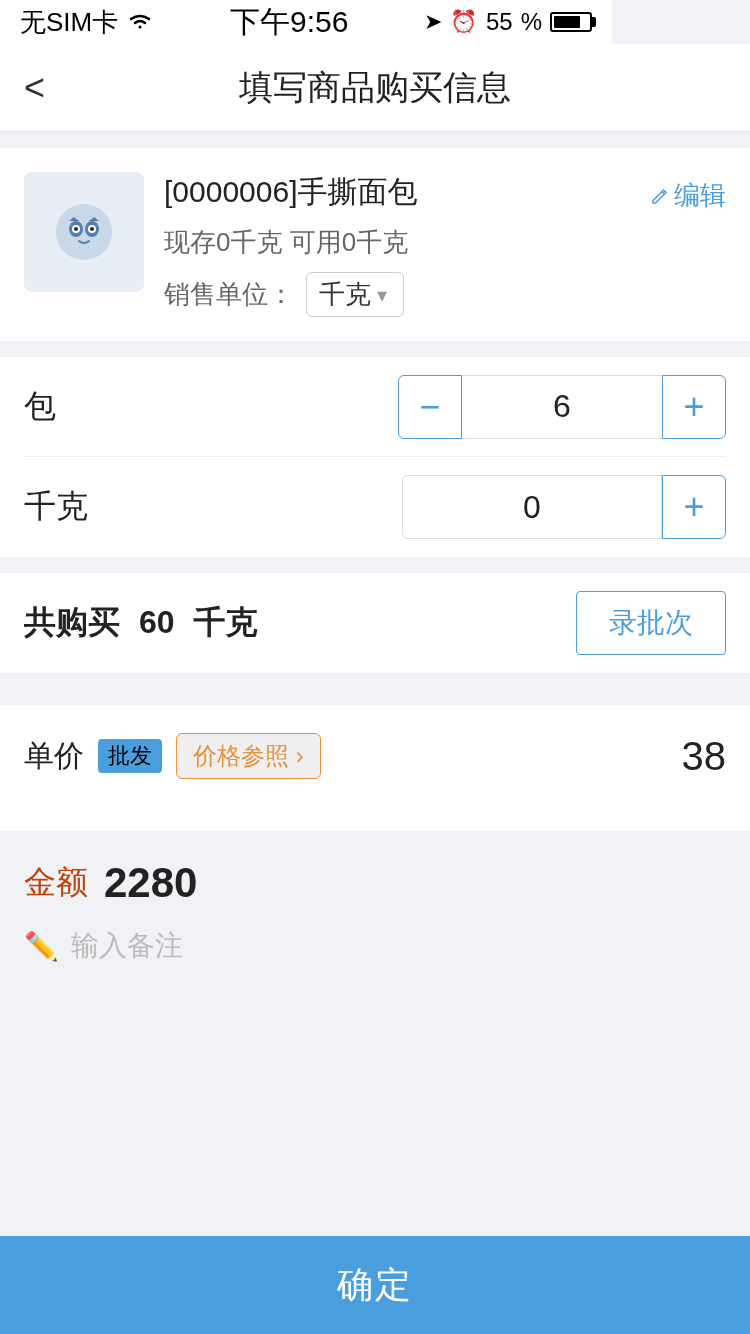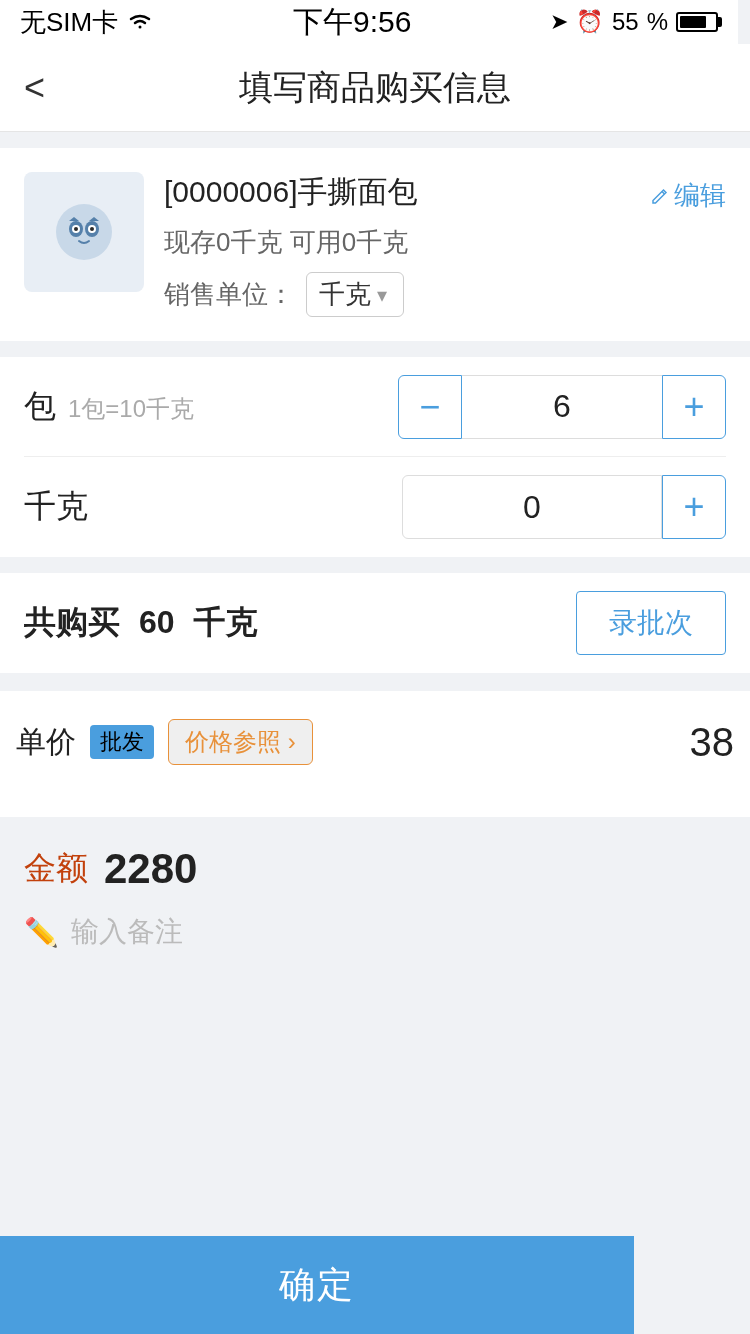--- a/index.html
+++ b/index.html
@@ -7,21 +7,21 @@
     body {
       width: 750px;
       min-height: 1334px;
       font-family: -apple-system, "PingFang SC", "Helvetica Neue", Arial, sans-serif;
       background: #f0f2f5;
       position: relative;
     }
 
     
     .status-bar {
-      width: 738px;
+      width: 612px;
       height: 44px;
       background: #fff;
       display: flex;
       align-items: center;
       justify-content: space-between;
       padding: 0 20px;
       font-size: 28px;
     }
     .status-left {
       display: flex;
@@ -288,22 +288,22 @@
       padding: 12px 32px;
       font-size: 28px;
       color: #4a9ede;
       background: #fff;
       cursor: pointer;
     }
 
     
     .price-section {
       background: #fff;
-      margin-top: 2px;
-      padding: 28px 16px;
+      margin-top: 16px;
+      padding: 28px 24px;
     }
     .price-row {
       display: flex;
       align-items: center;
       justify-content: space-between;
       margin-bottom: 24px;
     }
     .price-left {
       display: flex;
       align-items: center;
@@ -376,21 +376,21 @@
     .empty-area {
       background: #f0f2f5;
       height: 280px;
     }
 
     
     .bottom-bar {
       position: fixed;
       bottom: 0;
       left: 0;
-      width: 634px;
+      width: 750px;
       height: 98px;
       background: #4a9ede;
       display: flex;
       align-items: center;
       justify-content: center;
       cursor: pointer;
     }
     .confirm-btn-text {
       font-size: 36px;
       color: #fff;
@@ -474,21 +474,20 @@
   </div>
 </div>
 
 <div class="divider"></div>
 
 <div class="quantity-section">
 
   <div class="quantity-row">
     <div class="qty-label-group">
       <span class="qty-label">包</span>
-      <span class="qty-hint">1包=10千克</span>
     </div>
     <div class="qty-control">
       <button class="qty-btn left">−</button>
       <input class="qty-input" type="text" value="6" style="">
       <button class="qty-btn right">+</button>
     </div>
   </div>
 
   <div class="quantity-row">
     <span class="qty-label">千克</span>

